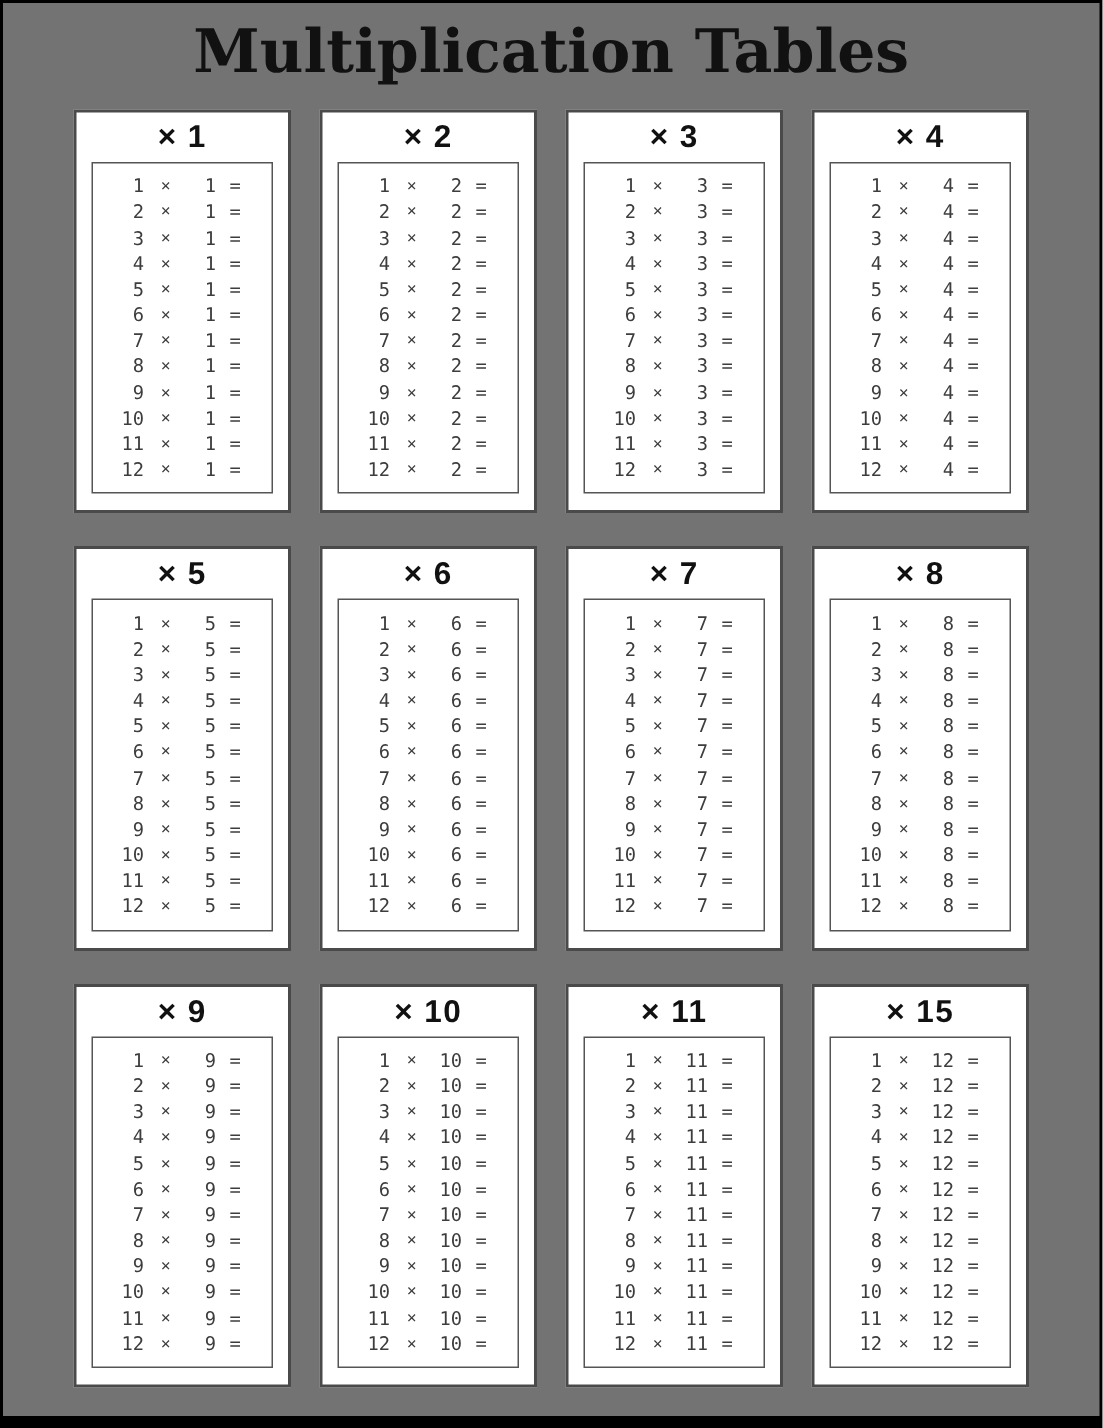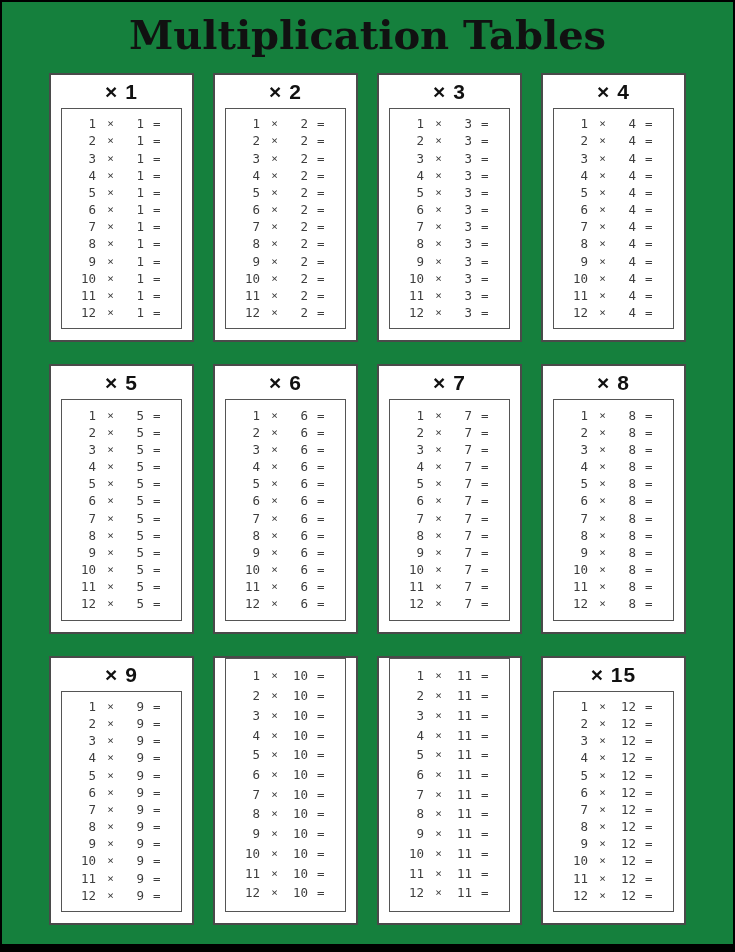--- a/index.html
+++ b/index.html
@@ -12,21 +12,21 @@
   * { margin: 0; padding: 0; box-sizing: border-box; }
   html, body { background: #ffffff; }
   body {
     width: 735px;
     height: 952px;
     font-family: "Liberation Sans", sans-serif;
   }
   .page {
     width: 735px;
     height: 952px;
-    background: #15803d;
+    background: #737373;
     border-style: solid;
     border-color: var(--page-border);
     border-width: 2px 2px 8px 2px;
     padding-top: 8px;
     overflow: hidden;
   }
   .page-title {
     text-align: center;
     font-family: "DejaVu Serif", serif;
     font-weight: 700;
@@ -777,96 +777,98 @@
           </div>
           <div class="row">
             <span class="c0">12</span>
             <span class="c1">×</span>
             <span class="c2">9</span>
             <span class="c3">=</span>
           </div>
         </div>
   </section>
       <section class="card">
-    <div class="problems-box">
-          <div class="row">
-            <span class="c0">1</span>
-            <span class="c1">×</span>
-            <span class="c2">10</span>
-            <span class="c3">=</span>
-          </div>
-          <div class="row">
-            <span class="c0">2</span>
-            <span class="c1">×</span>
-            <span class="c2">10</span>
-            <span class="c3">=</span>
-          </div>
-          <div class="row">
-            <span class="c0">3</span>
-            <span class="c1">×</span>
-            <span class="c2">10</span>
-            <span class="c3">=</span>
-          </div>
-          <div class="row">
-            <span class="c0">4</span>
-            <span class="c1">×</span>
-            <span class="c2">10</span>
-            <span class="c3">=</span>
-          </div>
-          <div class="row">
-            <span class="c0">5</span>
-            <span class="c1">×</span>
-            <span class="c2">10</span>
-            <span class="c3">=</span>
-          </div>
-          <div class="row">
-            <span class="c0">6</span>
-            <span class="c1">×</span>
-            <span class="c2">10</span>
-            <span class="c3">=</span>
-          </div>
-          <div class="row">
-            <span class="c0">7</span>
-            <span class="c1">×</span>
-            <span class="c2">10</span>
-            <span class="c3">=</span>
-          </div>
-          <div class="row">
-            <span class="c0">8</span>
-            <span class="c1">×</span>
-            <span class="c2">10</span>
-            <span class="c3">=</span>
-          </div>
-          <div class="row">
-            <span class="c0">9</span>
-            <span class="c1">×</span>
-            <span class="c2">10</span>
-            <span class="c3">=</span>
-          </div>
-          <div class="row">
-            <span class="c0">10</span>
-            <span class="c1">×</span>
-            <span class="c2">10</span>
-            <span class="c3">=</span>
-          </div>
-          <div class="row">
-            <span class="c0">11</span>
-            <span class="c1">×</span>
-            <span class="c2">10</span>
-            <span class="c3">=</span>
-          </div>
-          <div class="row">
-            <span class="c0">12</span>
-            <span class="c1">×</span>
-            <span class="c2">10</span>
-            <span class="c3">=</span>
-          </div>
-        </div>
-  </section>
-      <section class="card">
+    <div class="card-header">× 10</div>
+    <div class="problems-box">
+          <div class="row">
+            <span class="c0">1</span>
+            <span class="c1">×</span>
+            <span class="c2">10</span>
+            <span class="c3">=</span>
+          </div>
+          <div class="row">
+            <span class="c0">2</span>
+            <span class="c1">×</span>
+            <span class="c2">10</span>
+            <span class="c3">=</span>
+          </div>
+          <div class="row">
+            <span class="c0">3</span>
+            <span class="c1">×</span>
+            <span class="c2">10</span>
+            <span class="c3">=</span>
+          </div>
+          <div class="row">
+            <span class="c0">4</span>
+            <span class="c1">×</span>
+            <span class="c2">10</span>
+            <span class="c3">=</span>
+          </div>
+          <div class="row">
+            <span class="c0">5</span>
+            <span class="c1">×</span>
+            <span class="c2">10</span>
+            <span class="c3">=</span>
+          </div>
+          <div class="row">
+            <span class="c0">6</span>
+            <span class="c1">×</span>
+            <span class="c2">10</span>
+            <span class="c3">=</span>
+          </div>
+          <div class="row">
+            <span class="c0">7</span>
+            <span class="c1">×</span>
+            <span class="c2">10</span>
+            <span class="c3">=</span>
+          </div>
+          <div class="row">
+            <span class="c0">8</span>
+            <span class="c1">×</span>
+            <span class="c2">10</span>
+            <span class="c3">=</span>
+          </div>
+          <div class="row">
+            <span class="c0">9</span>
+            <span class="c1">×</span>
+            <span class="c2">10</span>
+            <span class="c3">=</span>
+          </div>
+          <div class="row">
+            <span class="c0">10</span>
+            <span class="c1">×</span>
+            <span class="c2">10</span>
+            <span class="c3">=</span>
+          </div>
+          <div class="row">
+            <span class="c0">11</span>
+            <span class="c1">×</span>
+            <span class="c2">10</span>
+            <span class="c3">=</span>
+          </div>
+          <div class="row">
+            <span class="c0">12</span>
+            <span class="c1">×</span>
+            <span class="c2">10</span>
+            <span class="c3">=</span>
+          </div>
+        </div>
+  </section>
+      <section class="card">
+    <div class="card-header">× 11</div>
     <div class="problems-box">
           <div class="row">
             <span class="c0">1</span>
             <span class="c1">×</span>
             <span class="c2">11</span>
             <span class="c3">=</span>
           </div>
           <div class="row">
             <span class="c0">2</span>
             <span class="c1">×</span>

